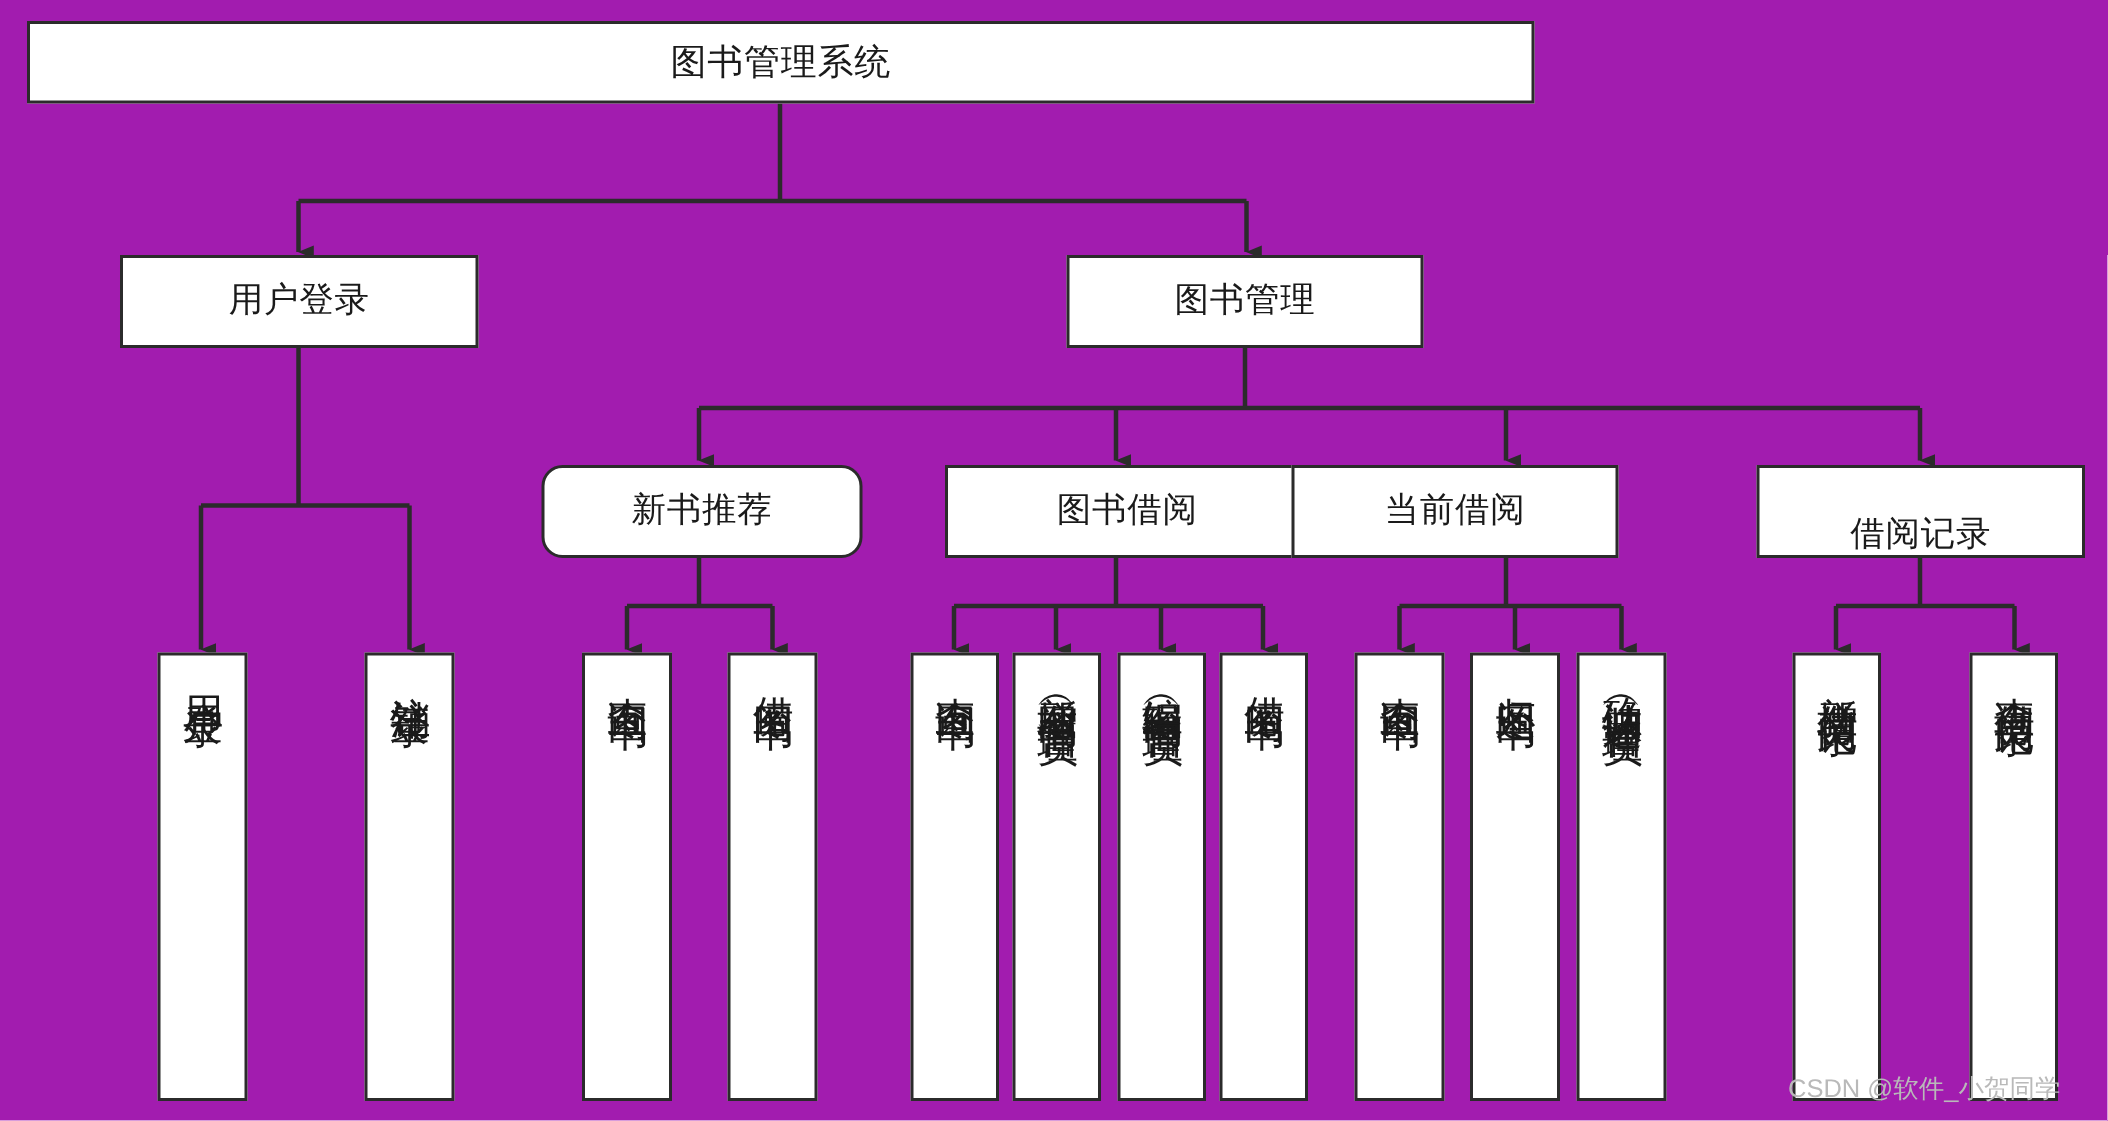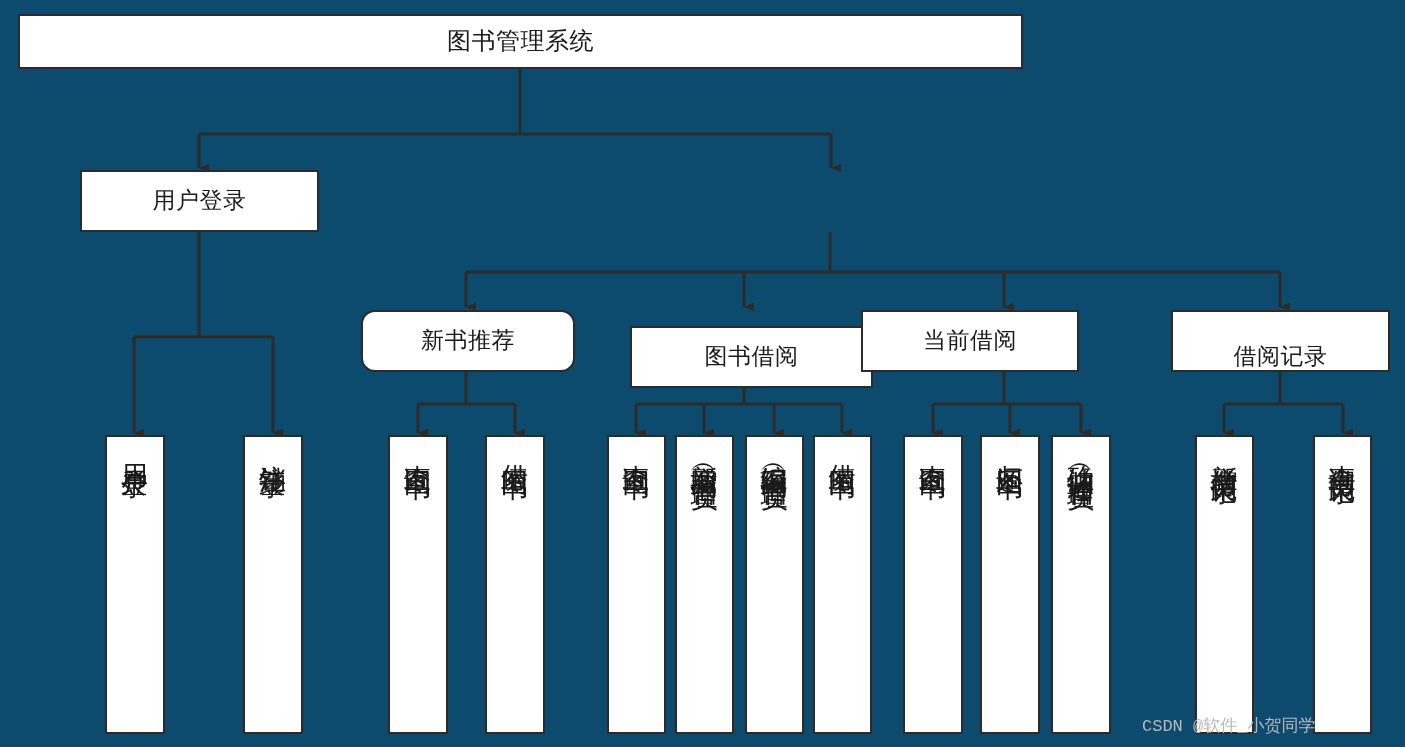--- a/index.html
+++ b/index.html
@@ -8,21 +8,21 @@
     padding: 0;
     background: #ffffff;
   }
   body {
     font-family: "DejaVu Sans", "Liberation Sans", sans-serif;
   }
   #diagram-root {
     position: relative;
     width: 1405px;
     height: 747px;
-    background: #0c4a6e;
+    background: #a21caf;
     overflow: hidden;
   }
   svg#connectors {
     position: absolute;
     left: 0;
     top: 0;
     width: 1405px;
     height: 747px;
     pointer-events: none;
   }
@@ -60,27 +60,27 @@
     writing-mode: vertical-rl;
     text-orientation: upright;
     font-size: 27px;
     line-height: 1.0;
     letter-spacing: 3px;
     height: auto;
     max-height: 100%;
   }
   .watermark {
     position: absolute;
-    left: 1142px;
+    left: 1192px;
     top: 714px;
     font-size: 17px;
     color: #b9b9b9;
     white-space: nowrap;
     z-index: 5;
-    font-family: Liberation Mono, monospace;
+    font-family: Liberation Sans, sans-serif;
   }
 </style>
 </head>
 <body>
 
 <div id="diagram-root">
 
   <svg id="connectors" viewBox="0 0 1405 747">
     <defs>
       <marker id="arrow" markerWidth="9" markerHeight="11" refX="4.5" refY="10.2" orient="auto" markerUnits="userSpaceOnUse">
@@ -134,25 +134,28 @@
     </g>
   </svg>
 
   <div class="node horiz root" style="left:18px; top:14px; width:1005px; height:55px;">
     <span class="label">图书管理系统</span>
   </div>
 
   <div class="node horiz" style="left:80px; top:170px; width:239px; height:62px;">
     <span class="label">用户登录</span>
   </div>
+  <div class="node horiz" style="left:711px; top:170px; width:238px; height:62px;">
+    <span class="label">图书管理</span>
+  </div>
 
   <div class="node horiz" style="left:361px; top:310px; width:214px; height:62px;border-radius:14px;">
     <span class="label">新书推荐</span>
   </div>
-  <div class="node horiz" style="left:630px; top:310px; width:243px; height:62px;margin-top:16px;">
+  <div class="node horiz" style="left:630px; top:310px; width:243px; height:62px;">
     <span class="label">图书借阅</span>
   </div>
   <div class="node horiz" style="left:861px; top:310px; width:218px; height:62px;">
     <span class="label">当前借阅</span>
   </div>
   <div class="node horiz" style="left:1171px; top:310px; width:219px; height:62px;align-items:flex-end;">
     <span class="label">借阅记录</span>
   </div>
 
   <div class="node vert" style="left:105px; top:435px; width:60px; height:299px;">

